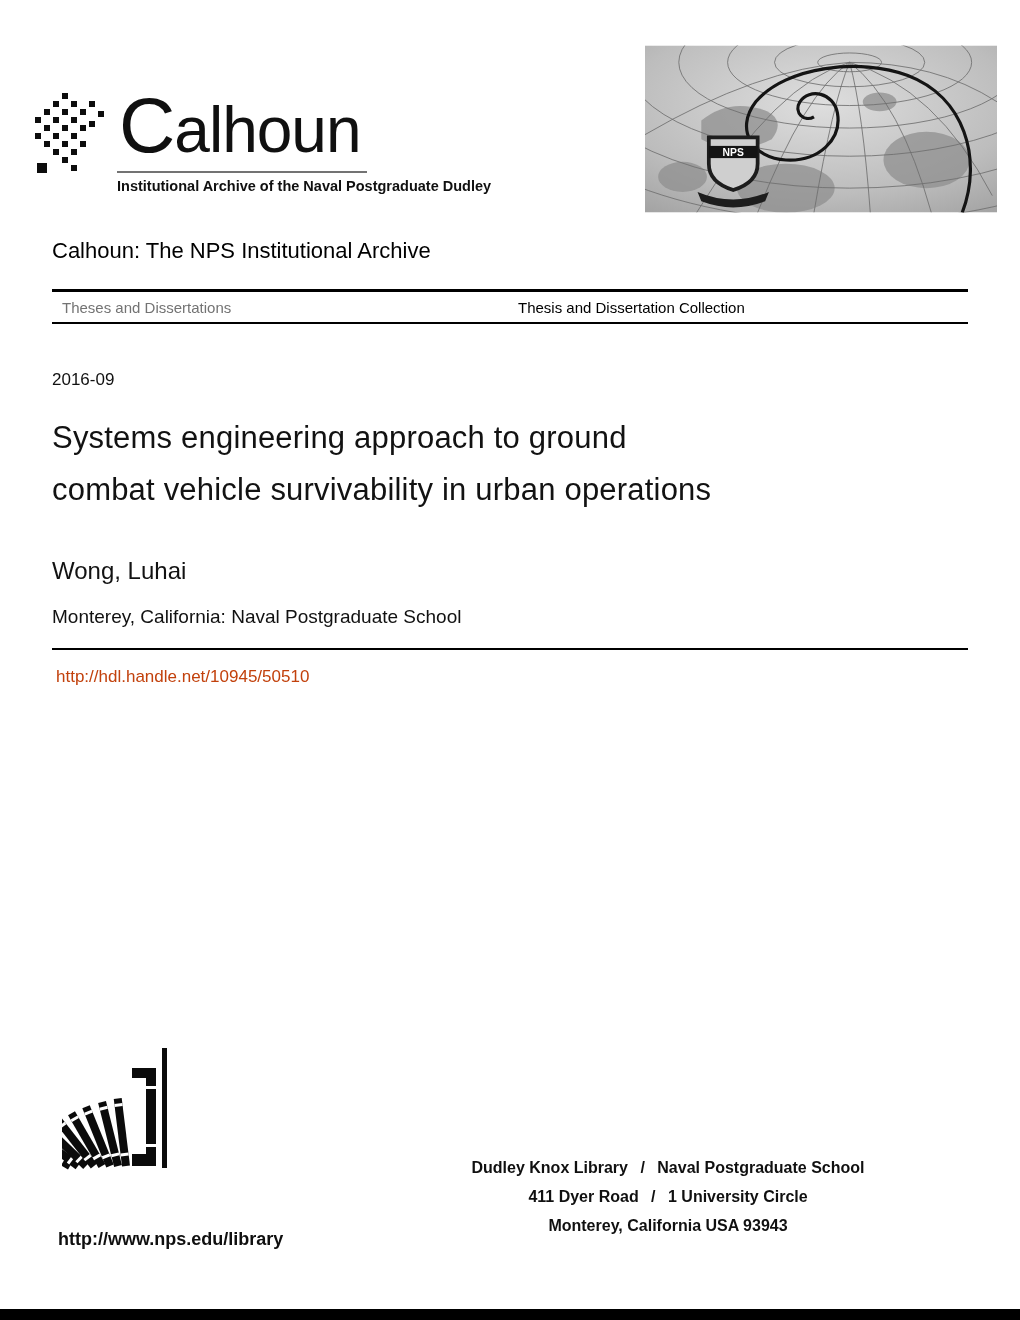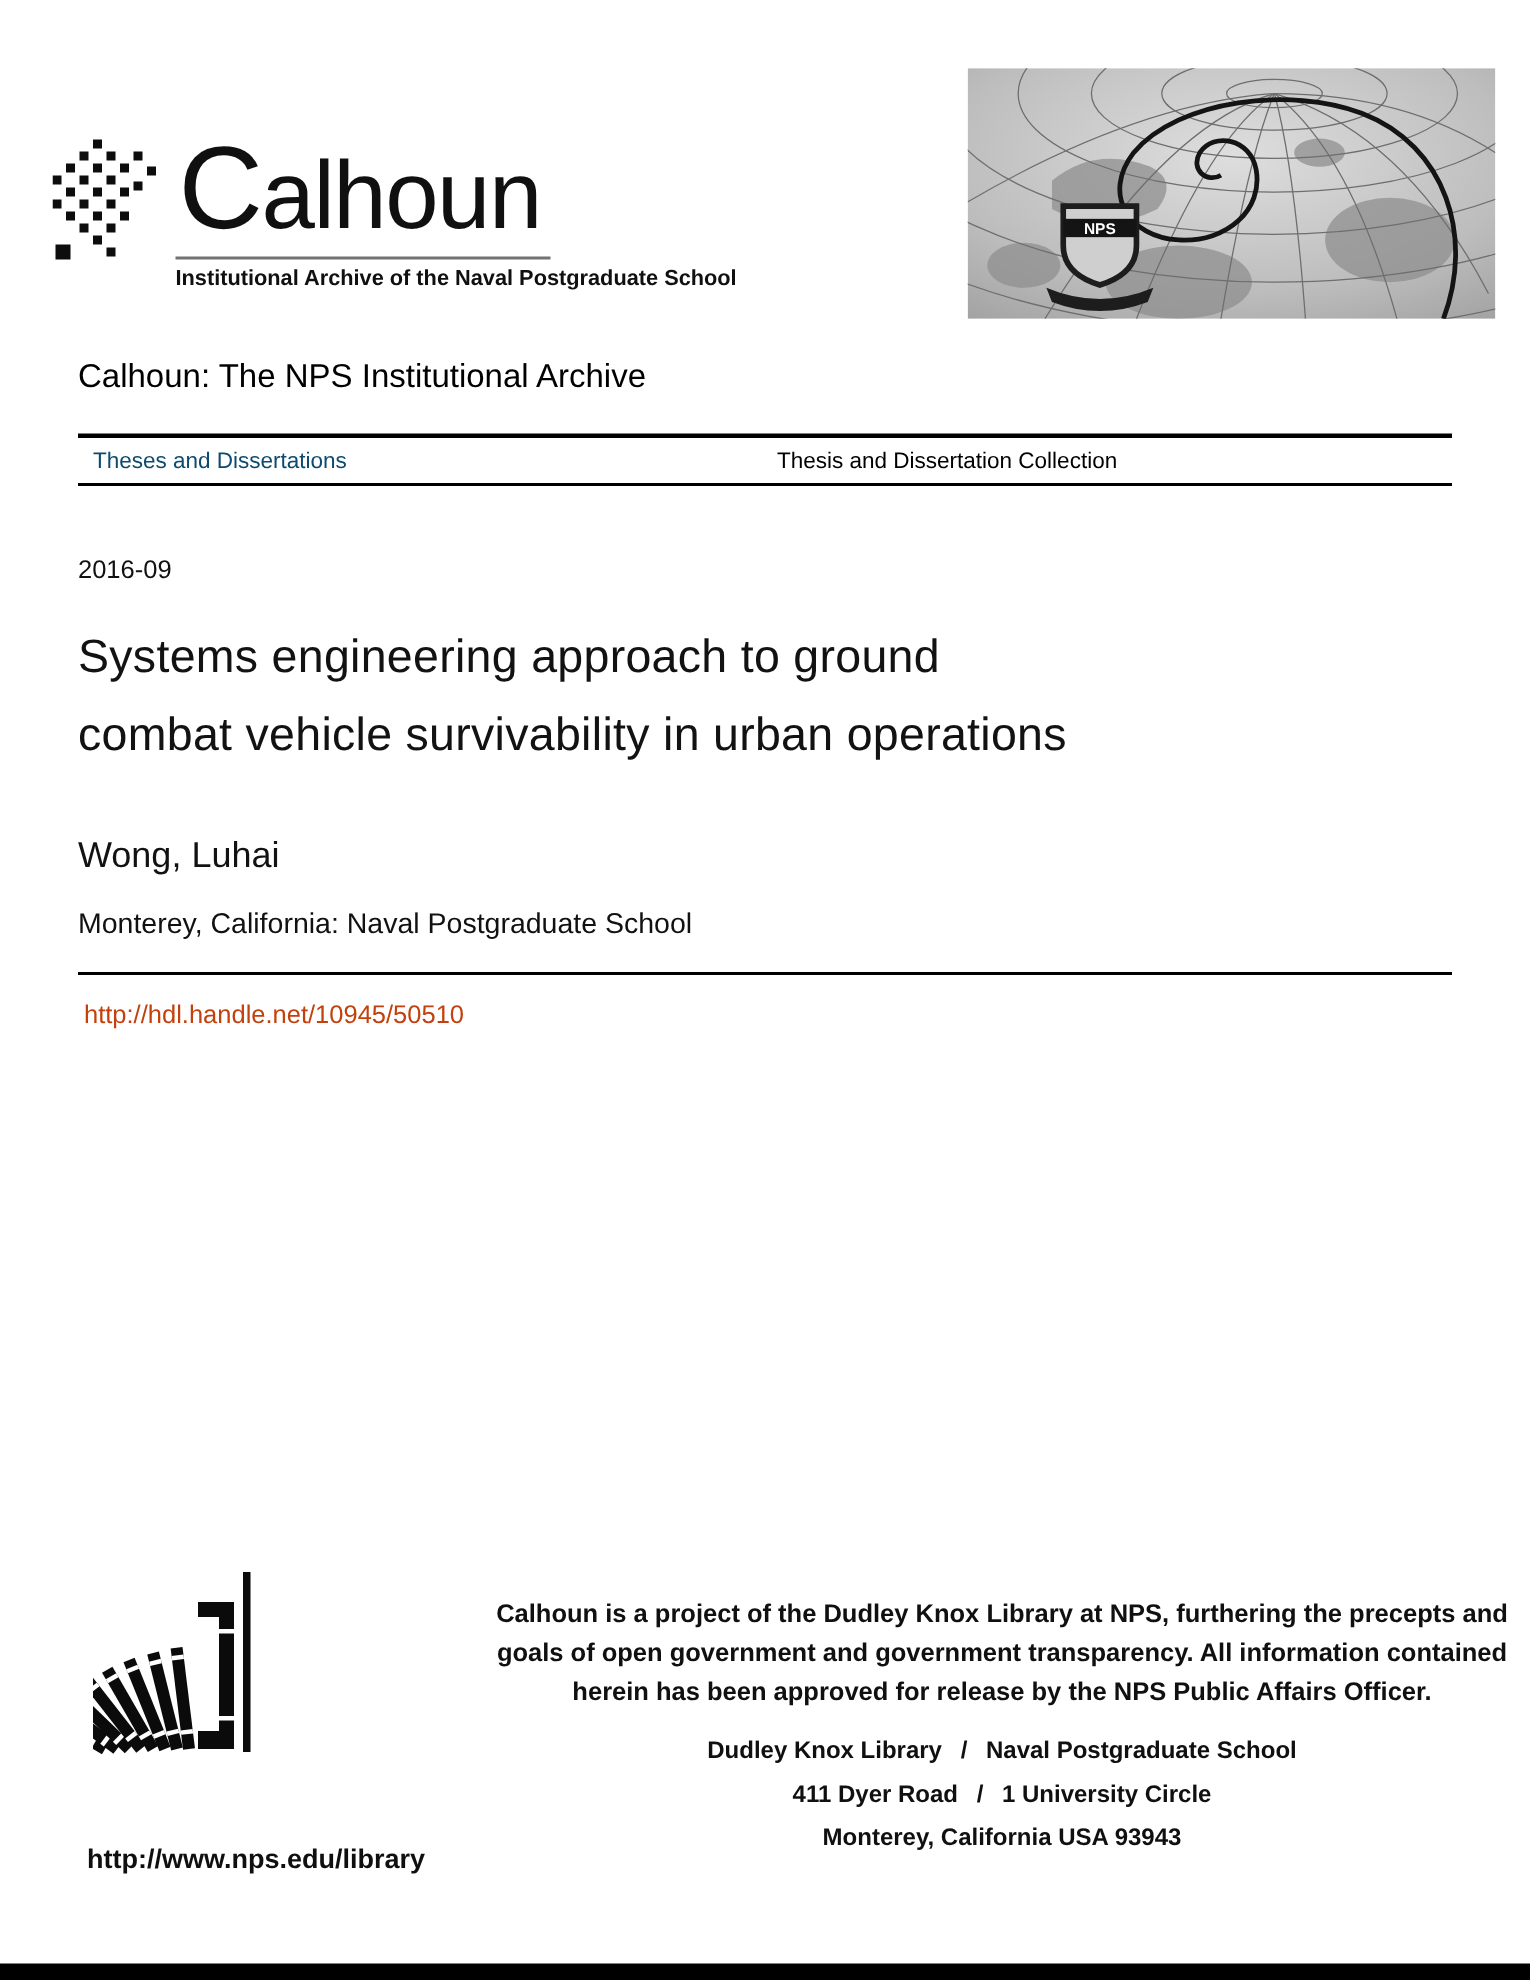--- a/index.html
+++ b/index.html
@@ -15,21 +15,21 @@
   .logo-text { margin-left:4px; }
   .calhoun-word { font-size:64px; line-height:1.05; color:#101010; letter-spacing:-1px; padding:0 6px 4px 2px; border-bottom:2px solid #737373; display:inline-block; }
   .calhoun-word::first-letter { font-size:78px; }
   .logo-tagline { font-size:14.5px; font-weight:bold; color:#101010; margin-top:5px; }
 
   .archive-title { position:absolute; left:52px; top:238px; font-size:22px; font-weight:normal; color:#000; }
   .rule { position:absolute; left:52px; width:916px; background:#000; }
   .rule-1 { top:289px; height:3px; }
   .rule-2 { top:322px; height:2px; }
   .rule-3 { top:648px; height:2px; }
-  .nav-left  { position:absolute; left:62px;  top:299px; font-size:15px; color:#0c4a6e; }
+  .nav-left  { position:absolute; left:62px;  top:299px; font-size:15px; color:#737373; }
   .nav-right { position:absolute; left:518px; top:299px; font-size:15px; color:#000; }
 
   
   .date { position:absolute; left:52px; top:370px; font-size:17px; }
   .doc-title { position:absolute; left:52px; top:412px; width:880px; font-size:31px; font-weight:normal; color:#121212; line-height:52px; letter-spacing:0.2px; }
   .author { position:absolute; left:52px; top:557px; font-size:24px; color:#121212; }
   .publisher { position:absolute; left:52px; top:606px; font-size:19px; }
   .handle { position:absolute; left:56px; top:667px; font-size:17px; color:#c2410c; text-decoration:none; }
 
   
@@ -126,21 +126,21 @@
         <rect x="45" y="50" width="6" height="6"></rect>
         <rect x="2" y="72" width="10" height="10"></rect>
           <rect x="36" y="74" width="6" height="6"></rect>
         <rect x="54" y="10" width="6" height="6"></rect>
           <rect x="63" y="20" width="6" height="6"></rect>
         <rect x="54" y="30" width="6" height="6"></rect>
       </g>
     </svg>
     <div class="logo-text">
       <div class="calhoun-word">Calhoun</div>
-      <div class="logo-tagline">Institutional Archive of the Naval Postgraduate School</div>
+      <div class="logo-tagline">Institutional Archive of the Naval Postgraduate Dudley</div>
     </div>
   </div>
 
   <div class="archive-title">Calhoun: The NPS Institutional Archive</div>
   <div class="rule rule-1"></div>
   <span class="nav-left">Theses and Dissertations</span>
   <span class="nav-right">Thesis and Dissertation Collection</span>
   <div class="rule rule-2"></div>
 
   <div class="date">2016-09</div>
@@ -200,21 +200,20 @@
         <rect x="84" y="22" width="10" height="98" fill="#0b0b0b"></rect>
         <rect x="70" y="22" width="16" height="10" fill="#0b0b0b"></rect>
         <rect x="70" y="108" width="16" height="12" fill="#0b0b0b"></rect>
         <rect x="84" y="40" width="10" height="3" fill="#fff"></rect>
         <rect x="84" y="98" width="10" height="3" fill="#fff"></rect>
       </g>
     </svg>
     <div class="library-divider"></div>
   </div>
 
-  <div class="footer-desc">Calhoun is a project of the Dudley Knox Library at NPS, furthering the precepts and goals of open government and government transparency. All information contained herein has been approved for release by the NPS Public Affairs Officer.</div>
 
   <div class="footer-address">
     <div>Dudley Knox Library  /  Naval Postgraduate School</div>
     <div>411 Dyer Road  /  1 University Circle</div>
     <div>Monterey, California USA 93943</div>
   </div>
 
   <a class="library-url" href="#">http://www.nps.edu/library</a>
 
   <div class="bottom-bar"></div>

